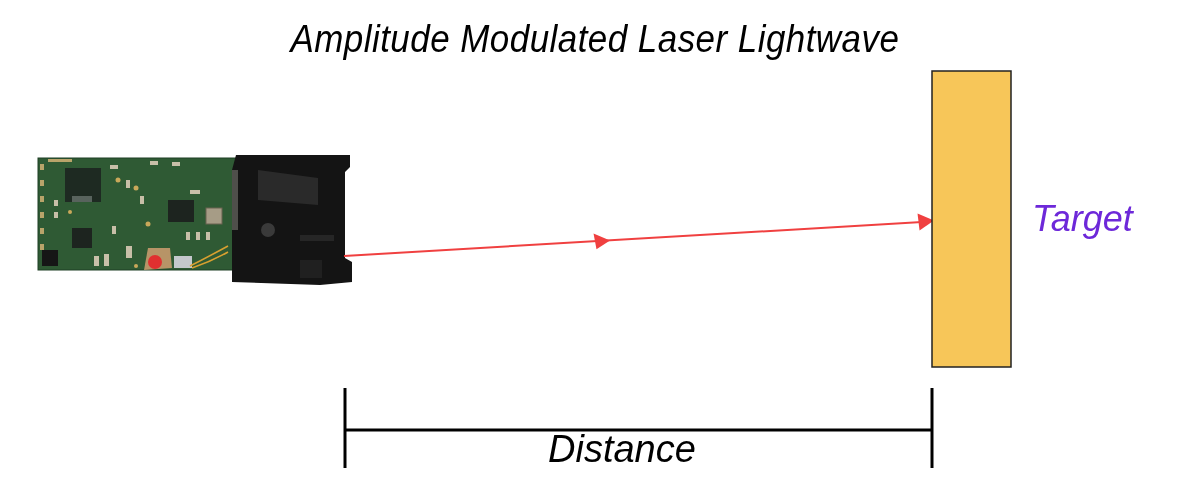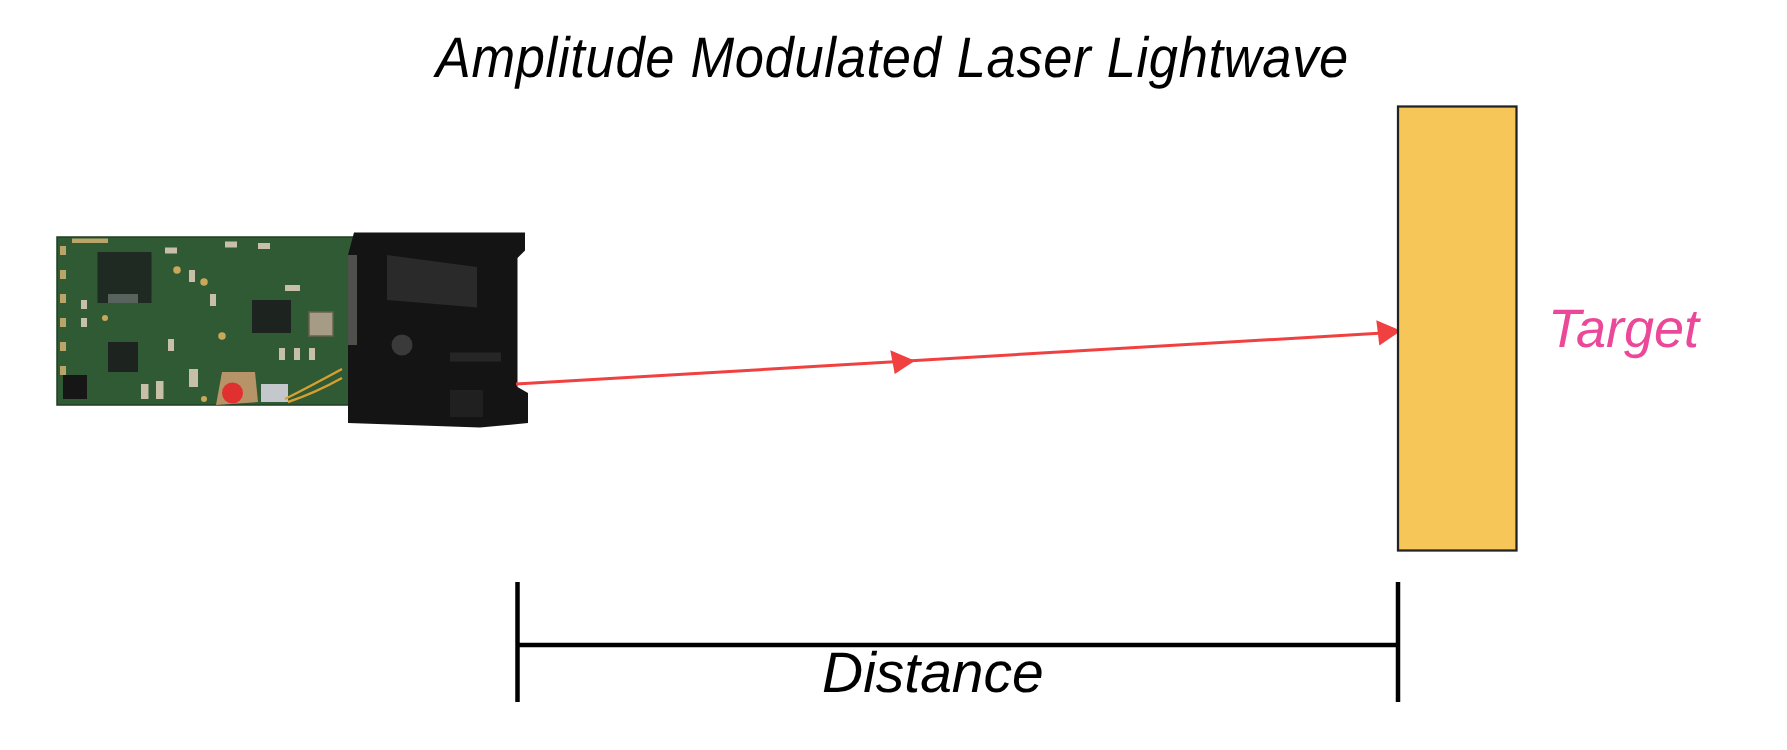--- a/index.html
+++ b/index.html
@@ -2,21 +2,21 @@
 <html><head>
   <meta charset="utf-8">
   <style>
     html, body { margin: 0; padding: 0; background: #ffffff; }
     body { width: 1191px; height: 500px; position: relative; overflow: hidden;
            font-family: "Liberation Sans", sans-serif; }
     .title { position: absolute; left: 0; top: 18px; width: 1191px; text-align: center;
              font-style: italic; font-size: 38px; color: #000; letter-spacing: 0.5px;
              transform: scaleX(0.92); transform-origin: 588px 0; }
     .target-label { position: absolute; left: 1032px; top: 198px; font-style: italic;
-                    font-size: 36px; color: #ec4899; }
+                    font-size: 36px; color: #6d28d9; }
     .distance-label { position: absolute; left: 548px; top: 428px; font-style: italic;
                       font-size: 38px; color: #000; text-align: center; }
     svg.scene { position: absolute; left: 0; top: 0; }
   </style>
 </head>
 <body>
 
 <div class="title">Amplitude Modulated Laser Lightwave</div>
 
 <svg class="scene" width="1191" height="500" viewBox="0 0 1191 500">

